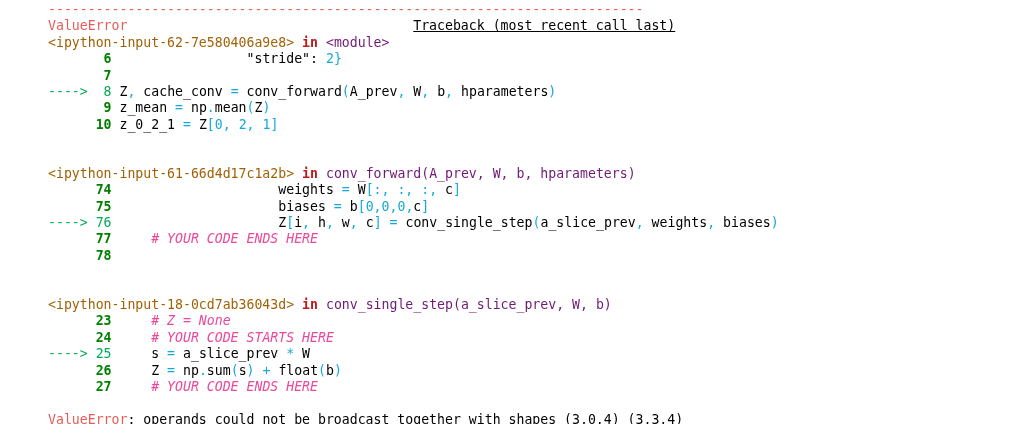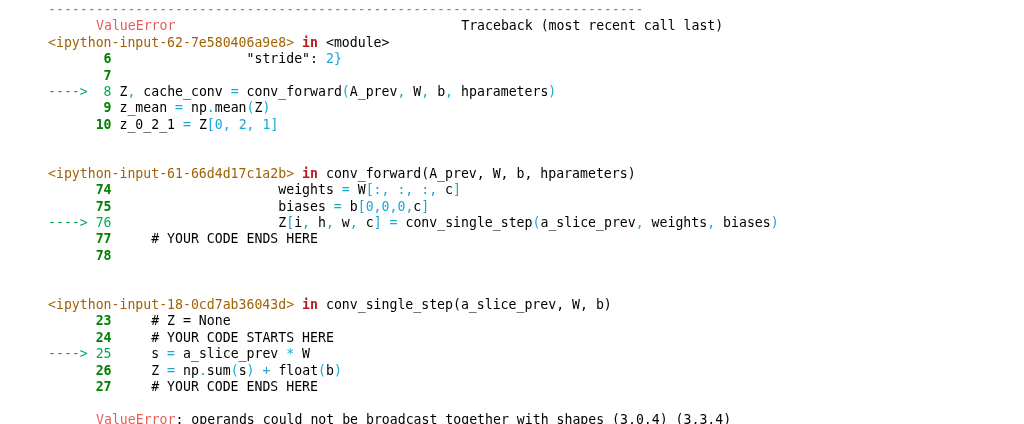--- a/index.html
+++ b/index.html
@@ -28,31 +28,31 @@
 
   .line {
     white-space: pre;
     height: 16.4px;
     min-height: 16.4px;
   }
   .blank { height: 16.4px; }
 
   
   .tok-sep      { color: #e75c58; }          
-  .tok-exc      { color: #e75c58; margin-left: 48px; }          
+  .tok-exc      { color: #e75c58; }          
   .tok-plain    { color: #000000; }          
-  .tok-tb-label { color: #000000; }          
+  .tok-tb-label { color: #000000; text-decoration: underline; }          
   .tok-file     { color: #a16207; }          
   .tok-in       { color: #b91c1c; font-weight: bold; }  
-  .tok-func     { color: #000000; margin-top: 31px; }
+  .tok-func     { color: #701a75; margin-top: 31px; }
   .tok-lineno   { color: #008000; font-weight: bold; }  
   .tok-arrow    { color: #00aa55; }          
   .tok-arrowno  { color: #00aa55; }          
   .tok-op       { color: #14a9d6; }          
   .tok-punct    { color: #14a9d6; }
   .tok-num      { color: #14a9d6; }
-  .tok-comment  { color: #000000; }
+  .tok-comment  { color: #ec4899; font-style: italic; }
   .tok-gutter   { color: #000000; }
 </style>
 </head>
 <body>
 
 <div id="traceback"><div class="line"><span class="tok-sep">---------------------------------------------------------------------------</span></div><div class="line"><span class="tok-exc">ValueError</span><span class="tok-plain">                                    </span><span class="tok-tb-label">Traceback (most recent call last)</span></div><div class="line"><span class="tok-file">&lt;ipython-input-62-7e580406a9e8&gt;</span><span class="tok-plain"> </span><span class="tok-in">in</span><span class="tok-plain"> </span><span class="tok-func">&lt;module&gt;</span></div><div class="line"><span class="tok-gutter">      </span><span class="tok-lineno"> 6 </span><span class="tok-plain">                "</span><span class="tok-plain">stride</span><span class="tok-plain">": </span><span class="tok-num">2</span><span class="tok-punct">}</span></div><div class="line"><span class="tok-gutter">      </span><span class="tok-lineno"> 7 </span><span class="tok-plain"> </span></div><div class="line"><span class="tok-arrow">----&gt; </span><span class="tok-arrowno"> 8 </span><span class="tok-plain">Z</span><span class="tok-punct">,</span><span class="tok-plain"> cache_conv </span><span class="tok-op">=</span><span class="tok-plain"> conv_forward</span><span class="tok-punct">(</span><span class="tok-plain">A_prev</span><span class="tok-punct">,</span><span class="tok-plain"> W</span><span class="tok-punct">,</span><span class="tok-plain"> b</span><span class="tok-punct">,</span><span class="tok-plain"> hparameters</span><span class="tok-punct">)</span></div><div class="line"><span class="tok-gutter">      </span><span class="tok-lineno"> 9 </span><span class="tok-plain">z_mean </span><span class="tok-op">=</span><span class="tok-plain"> np</span><span class="tok-punct">.</span><span class="tok-plain">mean</span><span class="tok-punct">(</span><span class="tok-plain">Z</span><span class="tok-punct">)</span></div><div class="line"><span class="tok-gutter">      </span><span class="tok-lineno">10 </span><span class="tok-plain">z_0_2_1 </span><span class="tok-op">=</span><span class="tok-plain"> Z</span><span class="tok-punct">[</span><span class="tok-num">0</span><span class="tok-punct">,</span><span class="tok-plain"> </span><span class="tok-num">2</span><span class="tok-punct">,</span><span class="tok-plain"> </span><span class="tok-num">1</span><span class="tok-punct">]</span></div><div class="line blank">&nbsp;</div><div class="line blank">&nbsp;</div><div class="line"><span class="tok-file">&lt;ipython-input-61-66d4d17c1a2b&gt;</span><span class="tok-plain"> </span><span class="tok-in">in</span><span class="tok-plain"> </span><span class="tok-func">conv_forward(A_prev, W, b, hparameters)</span></div><div class="line"><span class="tok-gutter">      </span><span class="tok-lineno">74 </span><span class="tok-plain">                    weights </span><span class="tok-op">=</span><span class="tok-plain"> W</span><span class="tok-punct">[:,</span><span class="tok-plain"> </span><span class="tok-punct">:,</span><span class="tok-plain"> </span><span class="tok-punct">:,</span><span class="tok-plain"> c</span><span class="tok-punct">]</span></div><div class="line"><span class="tok-gutter">      </span><span class="tok-lineno">75 </span><span class="tok-plain">                    biases </span><span class="tok-op">=</span><span class="tok-plain"> b</span><span class="tok-punct">[</span><span class="tok-num">0</span><span class="tok-punct">,</span><span class="tok-num">0</span><span class="tok-punct">,</span><span class="tok-num">0</span><span class="tok-punct">,</span><span class="tok-plain">c</span><span class="tok-punct">]</span></div><div class="line"><span class="tok-arrow">----&gt; </span><span class="tok-arrowno">76 </span><span class="tok-plain">                    Z</span><span class="tok-punct">[</span><span class="tok-plain">i</span><span class="tok-punct">,</span><span class="tok-plain"> h</span><span class="tok-punct">,</span><span class="tok-plain"> w</span><span class="tok-punct">,</span><span class="tok-plain"> c</span><span class="tok-punct">]</span><span class="tok-plain"> </span><span class="tok-op">=</span><span class="tok-plain"> conv_single_step</span><span class="tok-punct">(</span><span class="tok-plain">a_slice_prev</span><span class="tok-punct">,</span><span class="tok-plain"> weights</span><span class="tok-punct">,</span><span class="tok-plain"> biases</span><span class="tok-punct">)</span></div><div class="line"><span class="tok-gutter">      </span><span class="tok-lineno">77 </span><span class="tok-comment">    # YOUR CODE ENDS HERE</span></div><div class="line"><span class="tok-gutter">      </span><span class="tok-lineno">78 </span><span class="tok-plain"> </span></div><div class="line blank">&nbsp;</div><div class="line blank">&nbsp;</div><div class="line"><span class="tok-file">&lt;ipython-input-18-0cd7ab36043d&gt;</span><span class="tok-plain"> </span><span class="tok-in">in</span><span class="tok-plain"> </span><span class="tok-func">conv_single_step(a_slice_prev, W, b)</span></div><div class="line"><span class="tok-gutter">      </span><span class="tok-lineno">23 </span><span class="tok-comment">    # Z = None</span></div><div class="line"><span class="tok-gutter">      </span><span class="tok-lineno">24 </span><span class="tok-comment">    # YOUR CODE STARTS HERE</span></div><div class="line"><span class="tok-arrow">----&gt; </span><span class="tok-arrowno">25 </span><span class="tok-plain">    s </span><span class="tok-op">=</span><span class="tok-plain"> a_slice_prev </span><span class="tok-op">*</span><span class="tok-plain"> W</span></div><div class="line"><span class="tok-gutter">      </span><span class="tok-lineno">26 </span><span class="tok-plain">    Z </span><span class="tok-op">=</span><span class="tok-plain"> np</span><span class="tok-punct">.</span><span class="tok-plain">sum</span><span class="tok-punct">(</span><span class="tok-plain">s</span><span class="tok-punct">)</span><span class="tok-plain"> </span><span class="tok-op">+</span><span class="tok-plain"> float</span><span class="tok-punct">(</span><span class="tok-plain">b</span><span class="tok-punct">)</span></div><div class="line"><span class="tok-gutter">      </span><span class="tok-lineno">27 </span><span class="tok-comment">    # YOUR CODE ENDS HERE</span></div><div class="line blank">&nbsp;</div><div class="line"><span class="tok-exc">ValueError</span><span class="tok-plain">: </span><span class="tok-plain">operands could not be broadcast together with shapes (3,0,4) (3,3,4)</span></div></div>
 
 </body></html>

